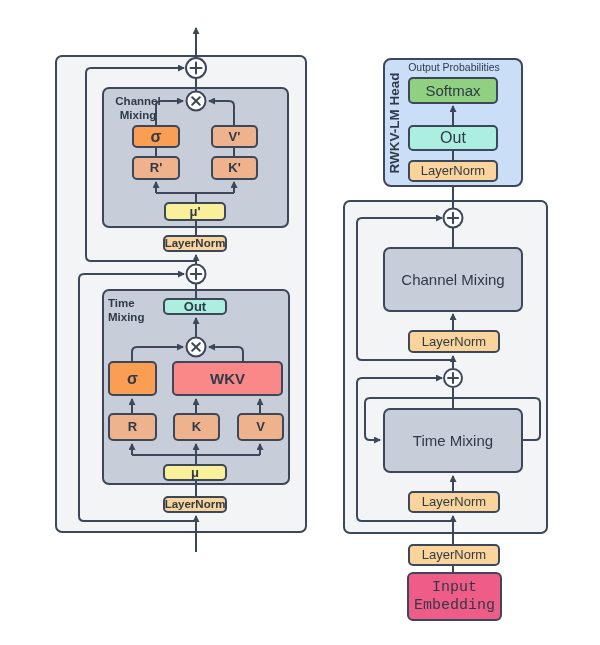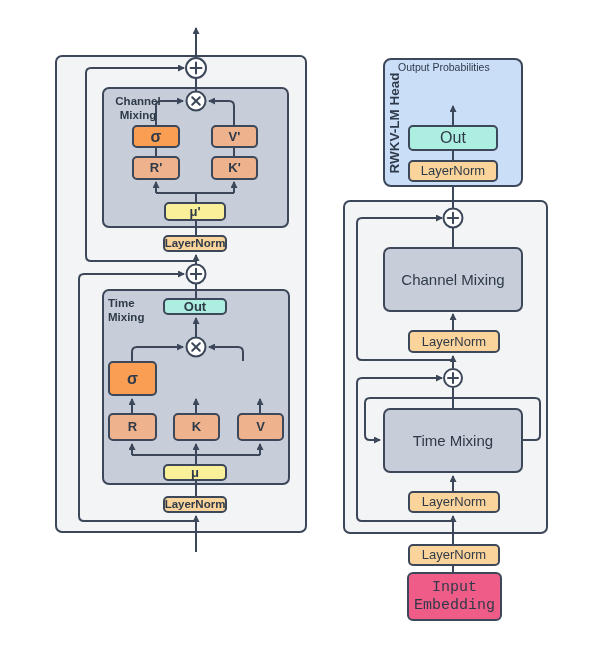--- a/index.html
+++ b/index.html
@@ -137,28 +137,30 @@
   <div class="abs box bold" style="left:132px;top:125px;width:48px;height:23px;background:var(--orange);font-size:16px;">σ</div>
   <div class="abs box bold" style="left:211px;top:125px;width:47px;height:23px;background:var(--peach);font-size:13px;">V'</div>
   <div class="abs box bold" style="left:132px;top:156px;width:48px;height:24px;background:var(--peach);font-size:13px;">R'</div>
   <div class="abs box bold" style="left:211px;top:156px;width:47px;height:24px;background:var(--peach);font-size:13px;">K'</div>
   <div class="abs box bold" style="left:164px;top:202px;width:62px;height:19px;background:var(--yellow);font-size:13px;">μ'</div>
   <div class="abs box bold" style="left:163px;top:235px;width:64px;height:17px;background:var(--tan);font-size:11.5px;">LayerNorm</div>
 
   <div class="abs grouplabel" style="left:108px;top:296px;width:54px;text-align:left;">Time Mixing</div>
   <div class="abs box bold" style="left:163px;top:298px;width:64px;height:17px;background:var(--teal);font-size:13px;">Out</div>
   <div class="abs box bold" style="left:108px;top:361px;width:49px;height:35px;background:var(--orange);font-size:16px;">σ</div>
+  <div class="abs box bold" style="left:172px;top:361px;width:111px;height:35px;background:var(--red);font-size:15px;">WKV</div>
   <div class="abs box bold" style="left:108px;top:413px;width:49px;height:28px;background:var(--peach);font-size:13px;">R</div>
   <div class="abs box bold" style="left:173px;top:413px;width:47px;height:28px;background:var(--peach);font-size:13px;">K</div>
   <div class="abs box bold" style="left:237px;top:413px;width:47px;height:28px;background:var(--peach);font-size:13px;">V</div>
   <div class="abs box bold" style="left:163px;top:464px;width:64px;height:17px;background:var(--yellow);font-size:13px;">μ</div>
   <div class="abs box bold" style="left:163px;top:496px;width:64px;height:17px;background:var(--tan);font-size:11.5px;">LayerNorm</div>
 
   <div class="abs vtitle" style="left:331px;top:114px;width:130px;height:18px;">RWKV-LM Head</div>
-  <div class="abs" style="left:398px;top:61px;width:112px;font-size:10.5px;text-align:left;">Output Probabilities</div>
+  <div class="abs" style="left:398px;top:61px;width:112px;font-size:10.5px;text-align:center;">Output Probabilities</div>
+  <div class="abs box" style="left:408px;top:77px;width:90px;height:27px;background:var(--green);font-size:15px;">Softmax</div>
   <div class="abs box" style="left:408px;top:125px;width:90px;height:26px;background:var(--teal);font-size:16px;">Out</div>
   <div class="abs box" style="left:408px;top:160px;width:90px;height:22px;background:var(--tan);font-size:13px;">LayerNorm</div>
 
   <div class="abs box" style="left:383px;top:247px;width:140px;height:65px;background:var(--gray);font-size:15px;border-radius:7px;">Channel Mixing</div>
   <div class="abs box" style="left:408px;top:330px;width:92px;height:23px;background:var(--tan);font-size:13px;">LayerNorm</div>
   <div class="abs box" style="left:383px;top:408px;width:140px;height:65px;background:var(--gray);font-size:15px;border-radius:7px;">Time Mixing</div>
   <div class="abs box" style="left:408px;top:491px;width:92px;height:22px;background:var(--tan);font-size:13px;">LayerNorm</div>
 
   <div class="abs box" style="left:408px;top:544px;width:92px;height:22px;background:var(--tan);font-size:13px;">LayerNorm</div>
   <div class="abs box" style="left:407px;top:572px;width:95px;height:49px;background:var(--pink);font-size:15px;border-radius:6px;padding:0 8px;font-family:Liberation Mono, monospace;">Input Embedding</div>

